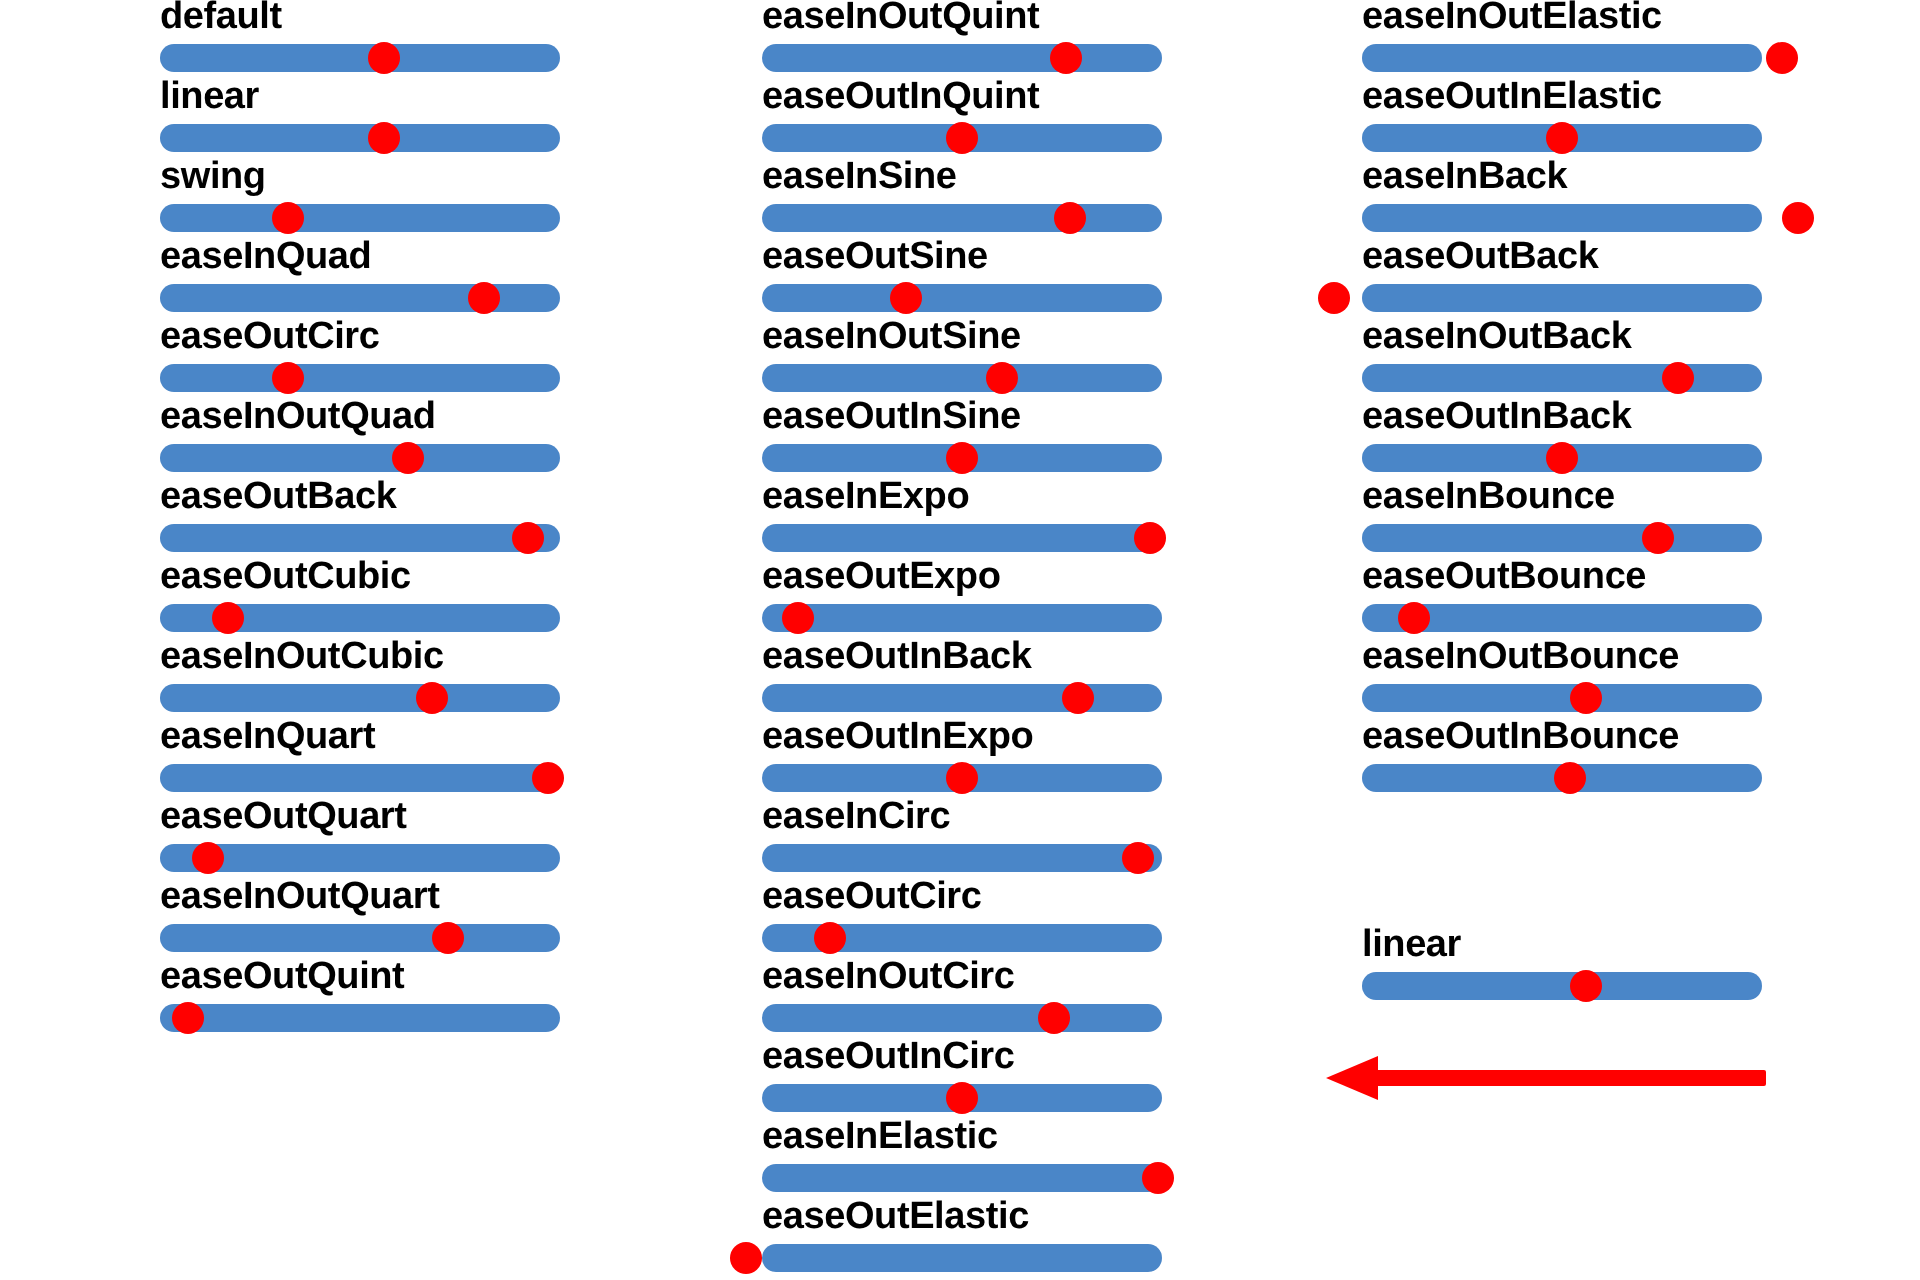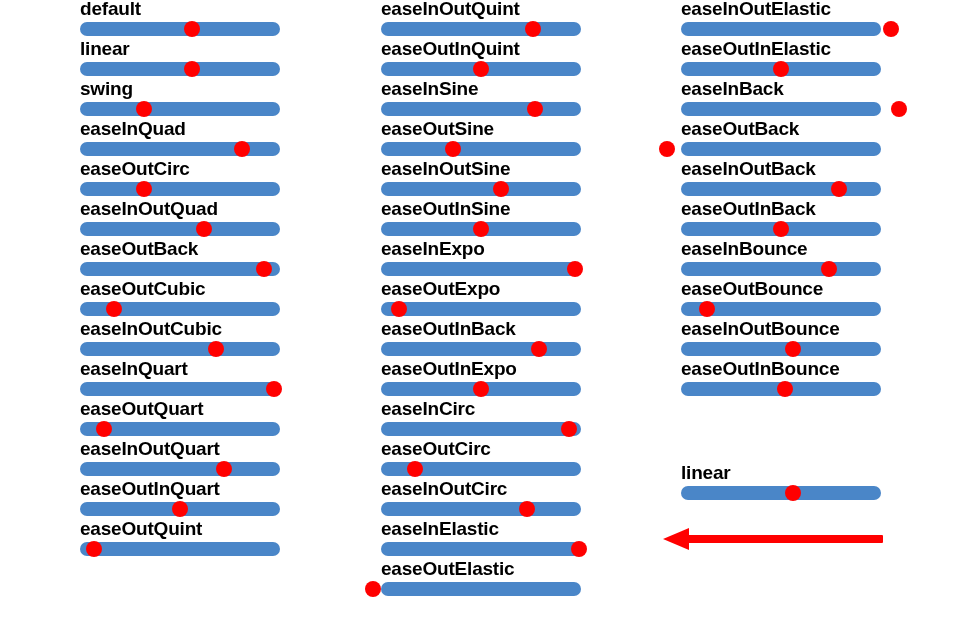--- a/index.html
+++ b/index.html
@@ -165,25 +165,20 @@
         <div class="easing-label">easeOutQuart</div>
         <div class="slider-track"></div>
         <div class="slider-thumb" style="left: 24px;"></div>
       </div>
       <div class="easing-row">
         <div class="easing-label">easeInOutQuart</div>
         <div class="slider-track"></div>
         <div class="slider-thumb" style="left: 144px;"></div>
       </div>
       <div class="easing-row">
-        <div class="easing-label">easeOutInQuart</div>
-        <div class="slider-track"></div>
-        <div class="slider-thumb" style="left: 100px;"></div>
-      </div>
-      <div class="easing-row">
         <div class="easing-label">easeOutQuint</div>
         <div class="slider-track"></div>
         <div class="slider-thumb" style="left: 14px;"></div>
       </div>
     </div>
   <div class="column col-1">
       <div class="easing-row">
         <div class="easing-label">easeInOutQuint</div>
         <div class="slider-track"></div>
         <div class="slider-thumb" style="left: 152px;"></div>
@@ -240,20 +235,25 @@
       </div>
       <div class="easing-row">
         <div class="easing-label">easeOutCirc</div>
         <div class="slider-track"></div>
         <div class="slider-thumb" style="left: 34px;"></div>
       </div>
       <div class="easing-row">
         <div class="easing-label">easeInOutCirc</div>
         <div class="slider-track"></div>
         <div class="slider-thumb" style="left: 146px;"></div>
+      </div>
+      <div class="easing-row">
+        <div class="easing-label">easeOutInCirc</div>
+        <div class="slider-track"></div>
+        <div class="slider-thumb" style="left: 100px;"></div>
       </div>
       <div class="easing-row">
         <div class="easing-label">easeInElastic</div>
         <div class="slider-track"></div>
         <div class="slider-thumb" style="left: 198px;"></div>
       </div>
       <div class="easing-row">
         <div class="easing-label">easeOutElastic</div>
         <div class="slider-track"></div>
         <div class="slider-thumb" style="left: -8px;"></div>

